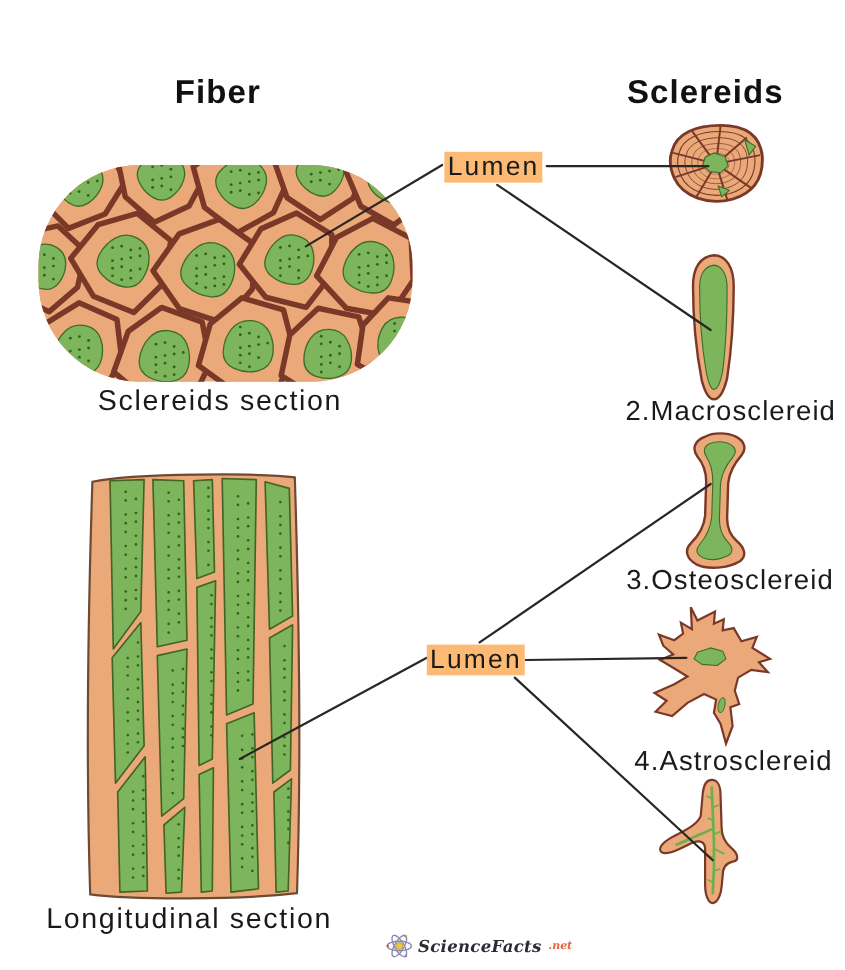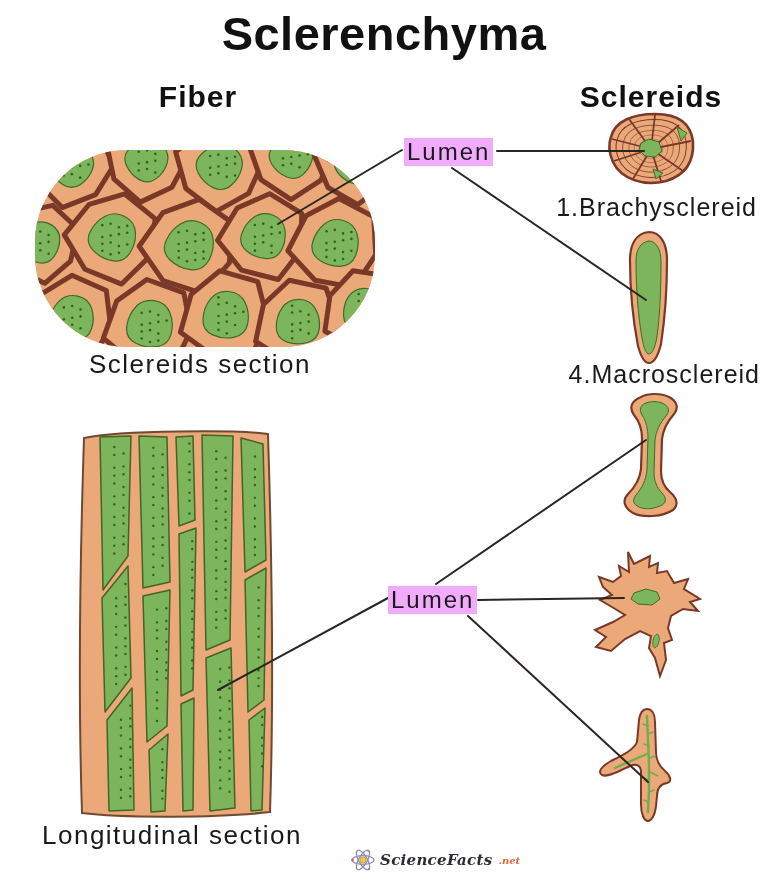--- a/index.html
+++ b/index.html
@@ -1,27 +1,27 @@
 <!DOCTYPE html>
 <html><head>
 <meta charset="utf-8">
 <style>
   html,body{margin:0;padding:0;background:#fff;}
   #stage{position:relative;width:768px;height:882px;background:#ffffff;overflow:hidden;
          font-family:"Liberation Sans", sans-serif;color:#161616;}
   #art{position:absolute;left:0;top:0;z-index:1;}
   .txt{position:absolute;z-index:2;white-space:nowrap;}
   .title{left:0;right:0;top:6px;text-align:center;font-size:47px;font-weight:bold;letter-spacing:0.5px;color:#111;}
-  .colhead{font-size:30px;font-weight:bold;letter-spacing:1px;color:#111;margin-top:12px;}
+  .colhead{font-size:30px;font-weight:bold;letter-spacing:1px;color:#111;}
   .fiber{left:118px;top:68px;width:160px;text-align:center;}
-  .sclereids{left:570px;top:68px;width:162px;text-align:center;}
+  .sclereids{left:570px;top:68px;width:162px;}
   .caption{font-size:26px;letter-spacing:1.5px;color:#1a1a1a;}
   .cap-trans{left:60px;top:349px;width:280px;text-align:center;}
   .cap-long{left:42px;top:820px;width:282px;text-align:left;}
-  .lumen{font-size:24px;letter-spacing:2px;color:#1a1a1a;background:#f0abfc;padding:0 3px;}
+  .lumen{font-size:24px;letter-spacing:2px;color:#1a1a1a;background:#fdba74;padding:0 3px;}
   .lumen-top{left:404px;top:138px;}
   .lumen-mid{left:388px;top:586px;}
   .sclabel{font-size:25px;letter-spacing:1px;color:#1a1a1a;}
   .s1{right:11px;top:193px;} .s2{right:8px;top:360px;} .s3{right:10px;top:513px;}
   .s4{right:11px;top:678px;} .s5{right:8px;top:822px;}
   .footer{position:absolute;left:350px;top:847px;z-index:2;display:flex;align-items:center;gap:4px;}
   .brand{font-family:"DejaVu Serif", serif;font-style:italic;font-weight:bold;font-size:15px;color:#2b2b35;letter-spacing:0.3px;}
   .tld{font-family:"DejaVu Serif", serif;font-style:italic;font-weight:bold;font-size:10px;color:#e0653c;margin-left:2px;}
 </style>
 </head>
@@ -557,32 +557,32 @@
         <line x1="402" y1="150" x2="278" y2="224" stroke="#2B2523" stroke-width="2" stroke-linecap="round"></line>
         <line x1="497" y1="151" x2="644" y2="151" stroke="#2B2523" stroke-width="2" stroke-linecap="round"></line>
         <line x1="452" y1="168" x2="646" y2="300" stroke="#2B2523" stroke-width="2" stroke-linecap="round"></line>
         <line x1="388" y1="598" x2="218" y2="690" stroke="#2B2523" stroke-width="2" stroke-linecap="round"></line>
         <line x1="436" y1="584" x2="646" y2="440" stroke="#2B2523" stroke-width="2" stroke-linecap="round"></line>
         <line x1="478" y1="600" x2="624" y2="598" stroke="#2B2523" stroke-width="2" stroke-linecap="round"></line>
         <line x1="468" y1="616" x2="648" y2="782" stroke="#2B2523" stroke-width="2" stroke-linecap="round"></line>
       </g>
   </svg>
 
-  <div class="txt title">Sclerenchyma</div>
   <div class="txt colhead fiber">Fiber</div>
   <div class="txt colhead sclereids">Sclereids</div>
 
   <div class="txt caption cap-trans">Sclereids section</div>
   <div class="txt caption cap-long">Longitudinal section</div>
 
   <div class="txt lumen lumen-top">Lumen</div>
   <div class="txt lumen lumen-mid">Lumen</div>
 
-  <div class="txt sclabel s1">1.Brachysclereid</div>
-  <div class="txt sclabel s2">4.Macrosclereid</div>
+  <div class="txt sclabel s2">2.Macrosclereid</div>
+  <div class="txt sclabel s3">3.Osteosclereid</div>
+  <div class="txt sclabel s4">4.Astrosclereid</div>
 
   <div class="footer">
     <svg width="26" height="26" viewBox="0 0 26 26">
       <g fill="none" stroke="#8b87b5" stroke-width="1.2">
         <ellipse cx="13" cy="13" rx="11" ry="4.3"></ellipse>
         <ellipse cx="13" cy="13" rx="11" ry="4.3" transform="rotate(60 13 13)"></ellipse>
         <ellipse cx="13" cy="13" rx="11" ry="4.3" transform="rotate(120 13 13)"></ellipse>
       </g>
       <circle cx="13" cy="13" r="3.2" fill="#e8c84a" stroke="#b89a30" stroke-width="0.8"></circle>
       <circle cx="2.5" cy="13" r="1.2" fill="#c95b5b"></circle>

